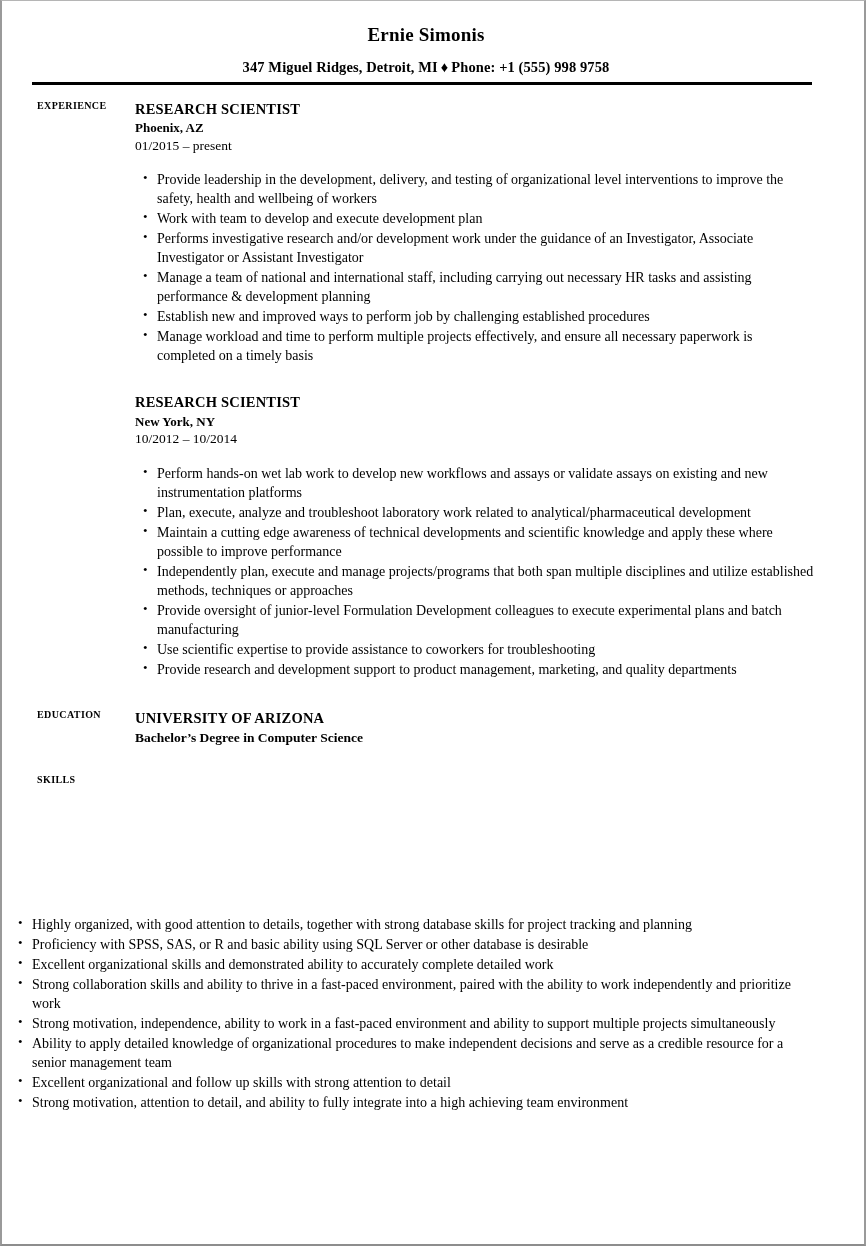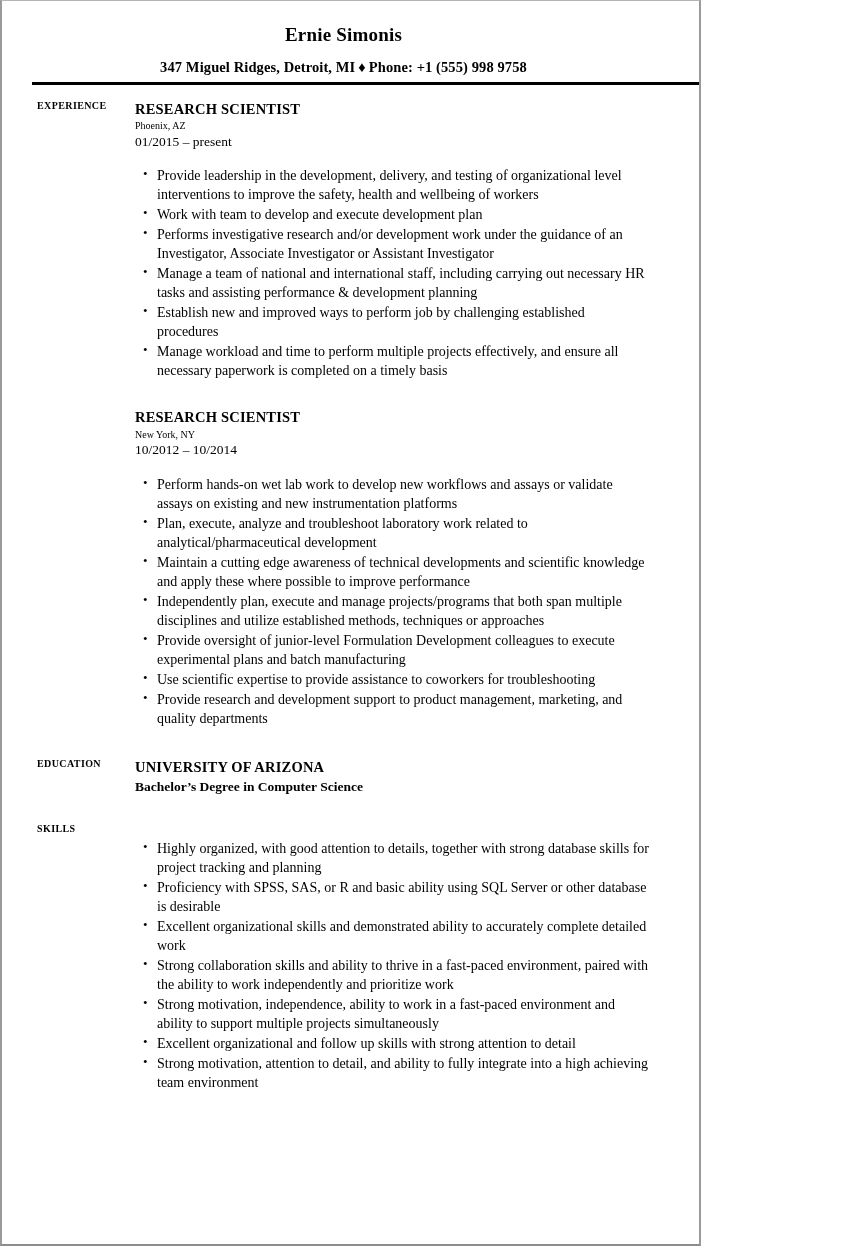--- a/index.html
+++ b/index.html
@@ -6,21 +6,21 @@
     margin: 0;
     padding: 0;
     background: #ffffff;
   }
   body {
     font-family: "Liberation Serif", "DejaVu Serif", serif;
     color: #000000;
   }
   .page {
     position: relative;
-    width: 701px;
+    width: 866px;
     height: 1246px;
     background: #ffffff;
     box-sizing: border-box;
     border-left: 2px solid #9a9a9a;
     border-right: 2px solid #9a9a9a;
     border-top: 1px solid #b5b5b5;
     border-bottom: 2px solid #8d8d8d;
     overflow: hidden;
   }
   .page-inner {
@@ -73,33 +73,33 @@
     white-space: nowrap;
   }
   .sec-body-col {
     flex: 1 1 auto;
     min-width: 0;
     padding-right: 28px;
   }
 
   .sec-experience { margin-top: 15px; }
   .sec-education  { margin-top: 30px; }
-  .sec-skills     { margin-top: 27px; }
+  .sec-skills     { margin-top: 27px; flex-direction: column; }
 
   
   .job + .job { margin-top: 28px; }
   .job-title {
     font-size: 14.5px;
     font-weight: bold;
     letter-spacing: 0.2px;
     line-height: 1.25;
   }
   .job-location {
-    font-size: 10px;
-    font-weight: normal;
+    font-size: 13px;
+    font-weight: bold;
     line-height: 1.35;
     margin-top: 1px;
   }
   .job-dates {
     font-size: 13.5px;
     line-height: 1.3;
     margin-top: 0px;
   }
 
   
@@ -198,20 +198,21 @@
 
   <div class="section sec-skills">
     <div class="sec-label-col">SKILLS</div>
     <div class="sec-body-col">
       <ul class="bullets">
         <li>Highly organized, with good attention to details, together with strong database skills for project tracking and planning</li>
         <li>Proficiency with SPSS, SAS, or R and basic ability using SQL Server or other database is desirable</li>
         <li>Excellent organizational skills and demonstrated ability to accurately complete detailed work</li>
         <li>Strong collaboration skills and ability to thrive in a fast-paced environment, paired with the ability to work independently and prioritize work</li>
         <li>Strong motivation, independence, ability to work in a fast-paced environment and ability to support multiple projects simultaneously</li>
+        <li>Ability to apply detailed knowledge of organizational procedures to make independent decisions and serve as a credible resource for a senior management team</li>
         <li>Excellent organizational and follow up skills with strong attention to detail</li>
         <li>Strong motivation, attention to detail, and ability to fully integrate into a high achieving team environment</li>
       </ul>
     </div>
   </div>
 
  </div>
 </div>
 
 </body></html>

